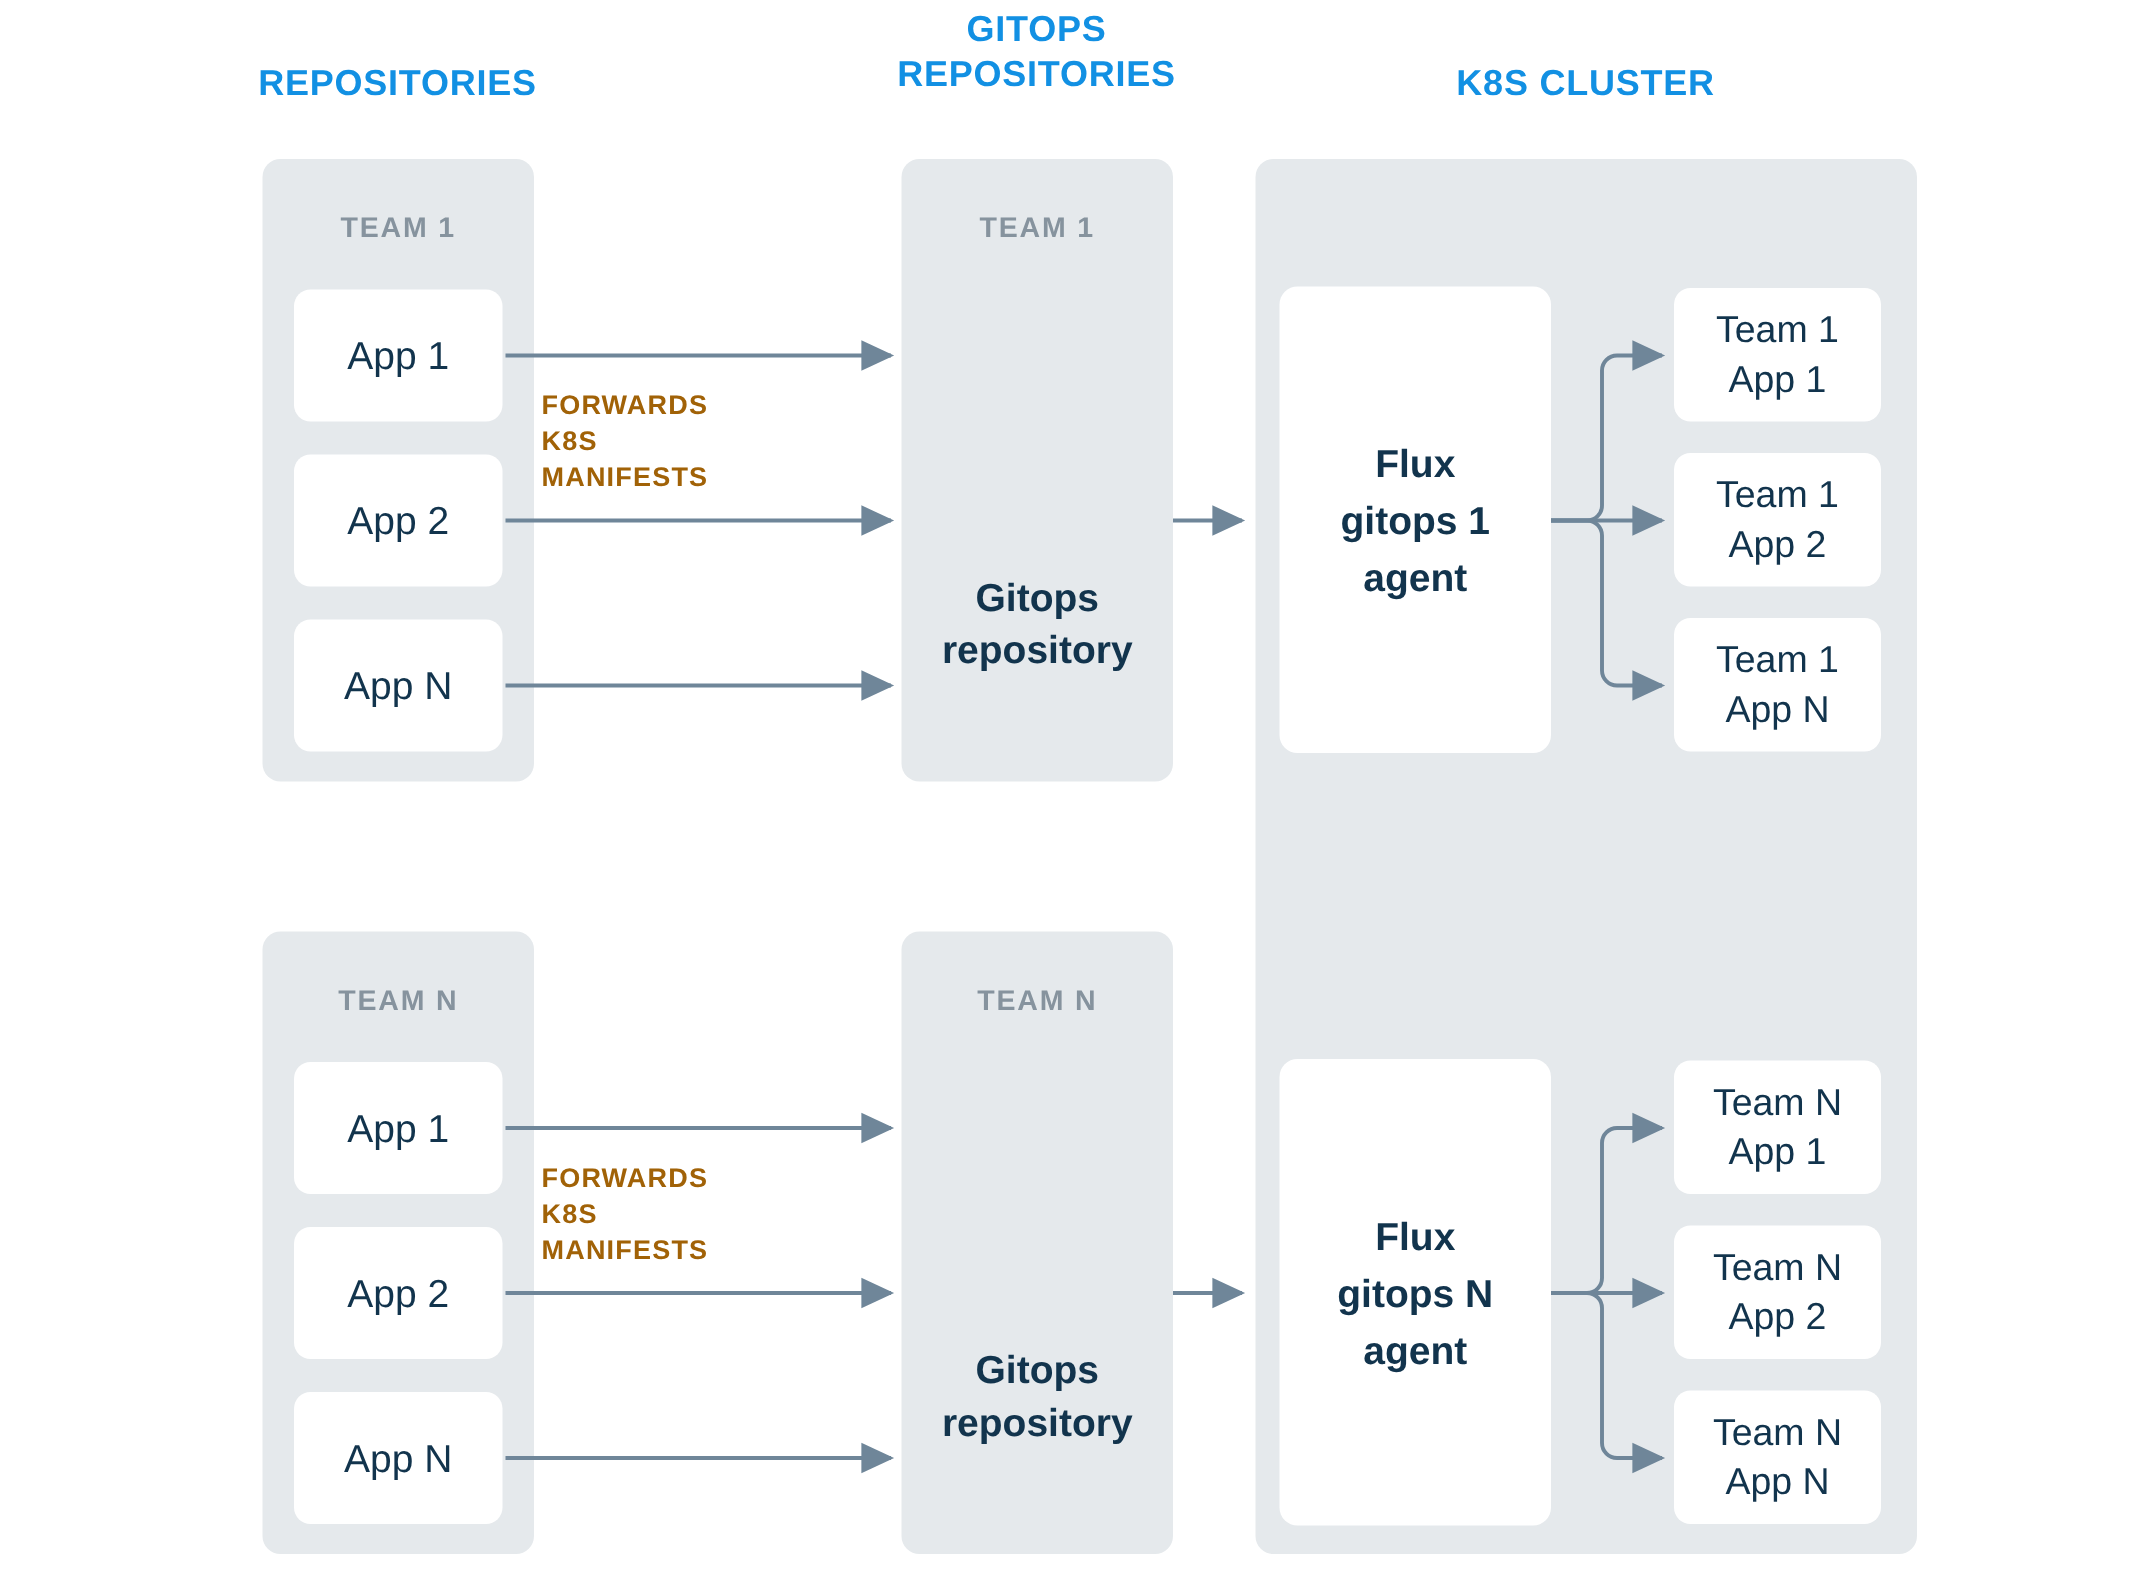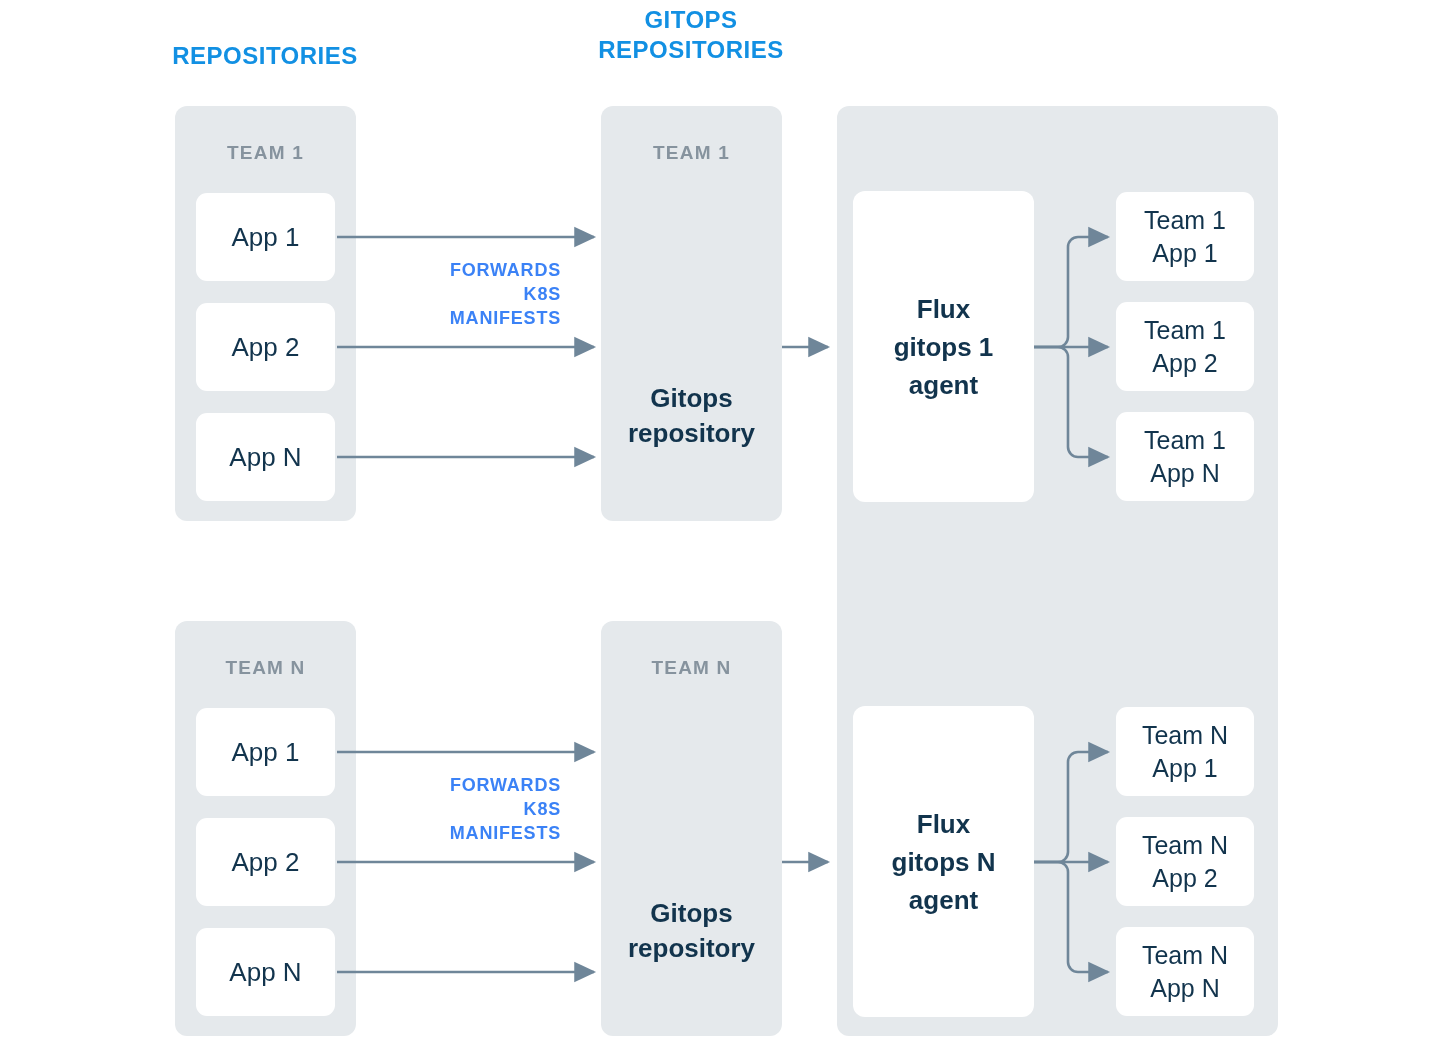--- a/index.html
+++ b/index.html
@@ -83,22 +83,22 @@
   }
   #t1a1{left:1116px;top:192px;}
   #t1a2{left:1116px;top:302px;}
   #t1a3{left:1116px;top:412px;}
   #tNa1{left:1116px;top:707px;}
   #tNa2{left:1116px;top:817px;}
   #tNa3{left:1116px;top:927px;}
 
   
   .edge-label{
-    position:absolute;width:200px;text-align:right;
-    color:#3b82f6;font-weight:bold;font-size:18px;
+    position:absolute;width:200px;text-align:left;
+    color:#a16207;font-weight:bold;font-size:18px;
     letter-spacing:.8px;line-height:24px;
     white-space:pre-line;
   }
   #lbl-fwd-1{left:361px;top:258px;}
   #lbl-fwd-N{left:361px;top:773px;}
 
   
   #wires{position:absolute;left:0;top:0;width:1430px;height:1050px;}
 </style>
 </head>
@@ -106,20 +106,21 @@
 
 <div class="stage">
 
   <div class="col-head" id="head-repos">REPOSITORIES</div>
 
   <div class="col-head" id="head-gitops">
     <div>GITOPS</div>
     <div>REPOSITORIES</div>
   </div>
 
+  <div class="col-head" id="head-cluster">K8S CLUSTER</div>
 
   <div class="panel" id="panel-cluster"></div>
 
   <div class="panel" id="panel-team1-repos">
     <div class="panel-title">TEAM 1</div>
     <div class="card app r1">App 1</div>
     <div class="card app r2">App 2</div>
     <div class="card app r3">App N</div>
   </div>
 

